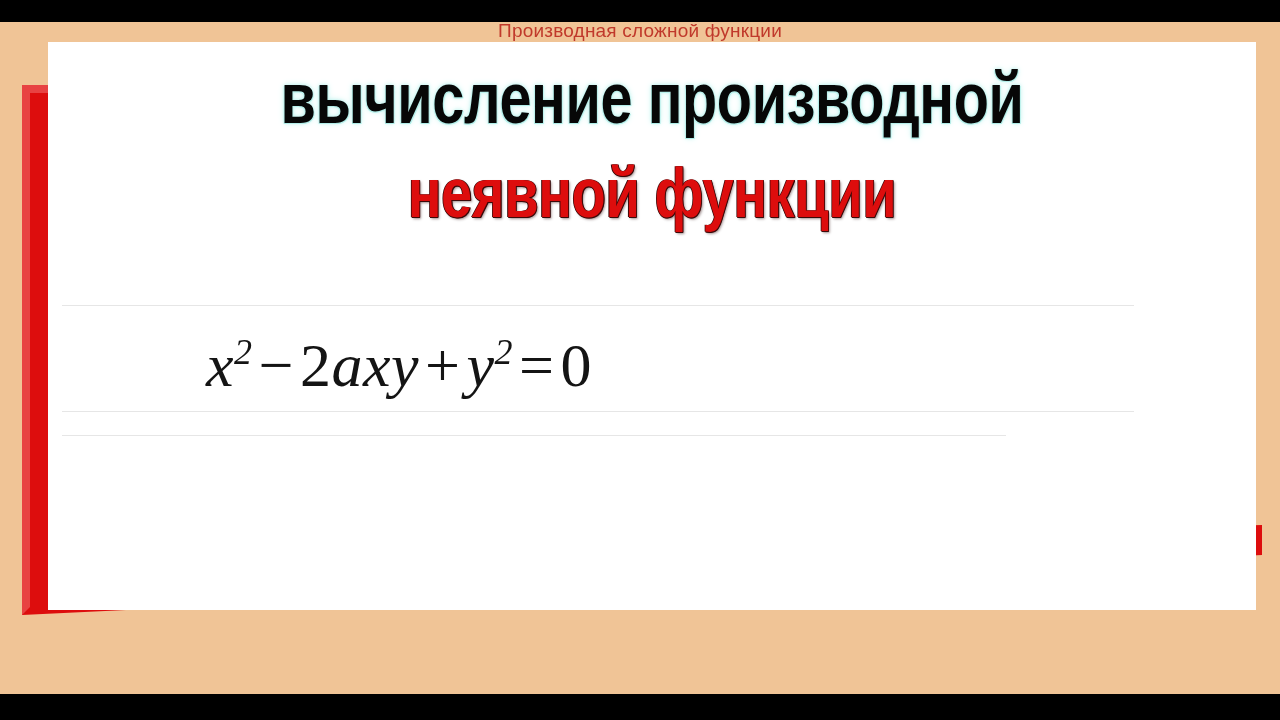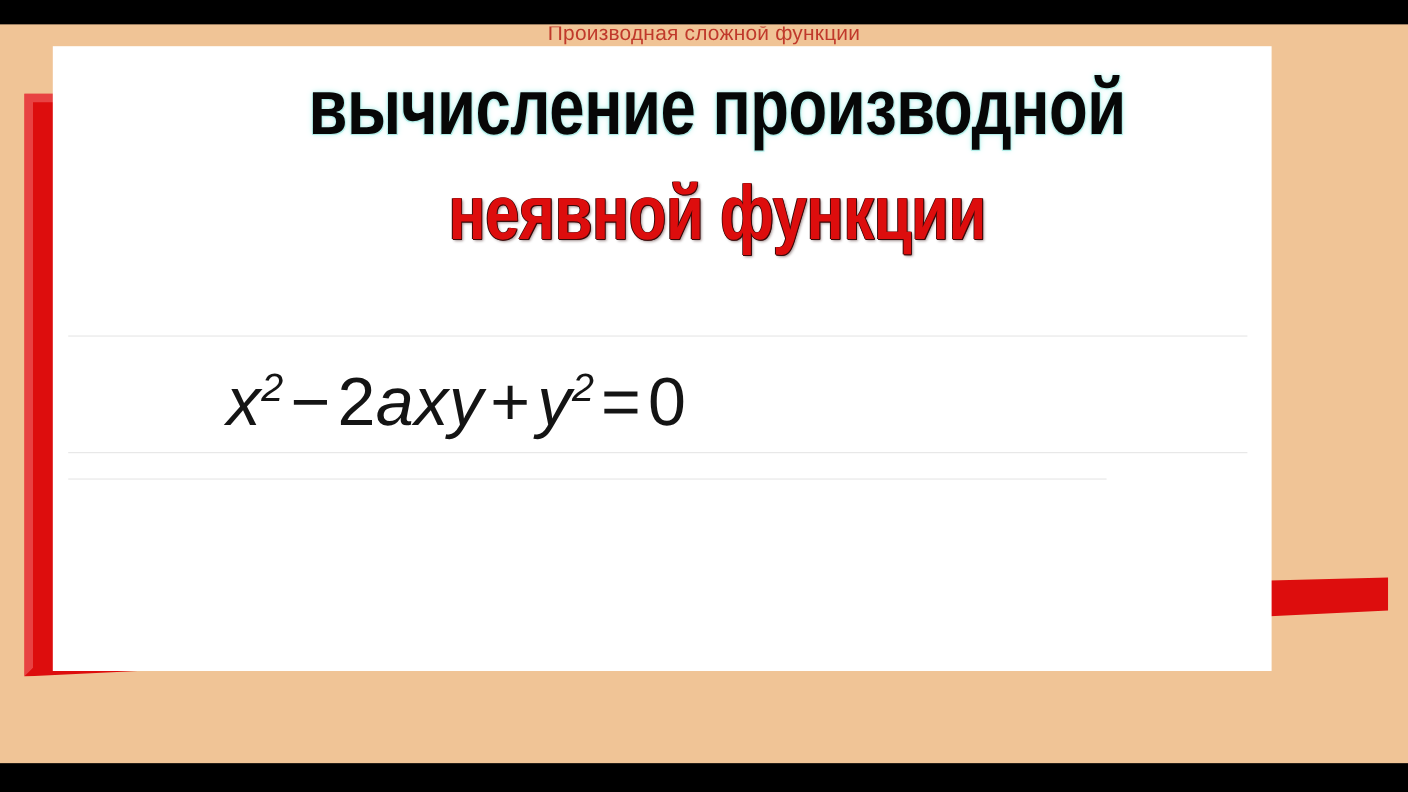--- a/index.html
+++ b/index.html
@@ -71,21 +71,21 @@
     height: 530px;
     z-index: 5;
   }
   #red-accent svg { display: block; width: 100%; height: 100%; }
 
   
   #card {
     position: absolute;
     left: 48px;
     top: 42px;
-    width: 1108px;
+    width: 1208px;
     height: 568px;
     background: #FFFFFF;
     z-index: 10;
     overflow: hidden;
   }
 
   
   #title-block {
     position: absolute;
     left: 0;
@@ -131,21 +131,21 @@
     height: 1px;
     background: #E6E6E6;
   }
   #rule-1 { left: 14px;  top: 263px; width: 1072px; }
   #rule-2 { left: 14px;  top: 369px; width: 1072px; }
   #rule-3 { left: 14px;  top: 393px; width: 944px;  }
 
   
   .formula {
     position: absolute;
-    font-family: Liberation Sans, sans-serif;
+    font-family: Liberation Serif, serif;
     font-style: italic;
     color: #141414;
     white-space: nowrap;
     letter-spacing: 0.5px;
   }
   #formula-1 {
     left: 158px;
     top: 288px;
     font-size: 62px;
   }

